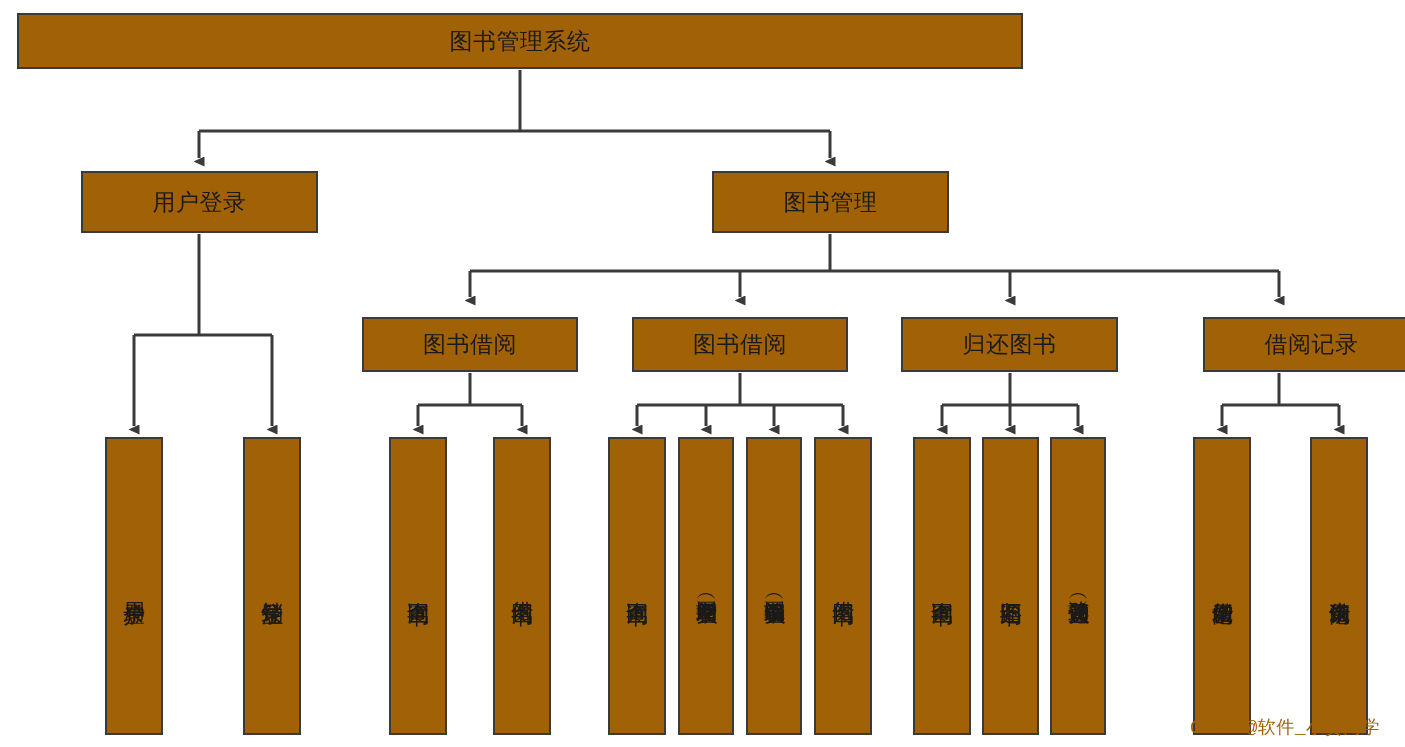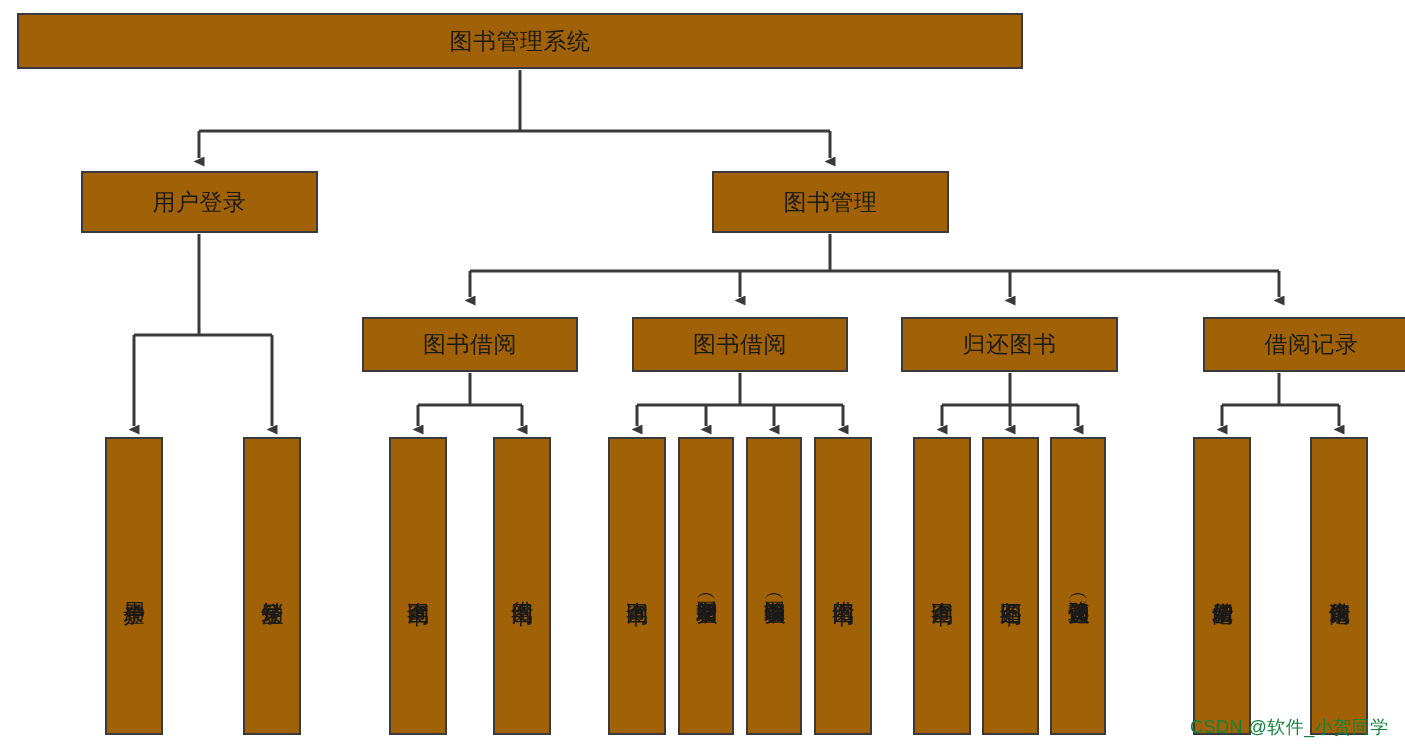--- a/index.html
+++ b/index.html
@@ -51,24 +51,24 @@
     white-space: nowrap;
     text-align: center;
   }
   .node.vert.tall .vtext {
     font-size: 21px;
     letter-spacing: 0.5px;
   }
   .watermark {
     position: absolute;
     font-size: 18px;
-    color: #15803d;
+    color: #a16207;
     white-space: nowrap;
     letter-spacing: 0.5px;
-    font-family: Liberation Sans, sans-serif;
+    font-family: Liberation Mono, monospace;
   }
 </style>
 </head>
 <body>
 
 <div id="canvas">
 
   <svg id="wires" viewBox="0 0 1405 747">
     <defs>
       <marker id="arr" markerWidth="10" markerHeight="11" refX="1.5" refY="5.5" orient="auto" markerUnits="userSpaceOnUse">

